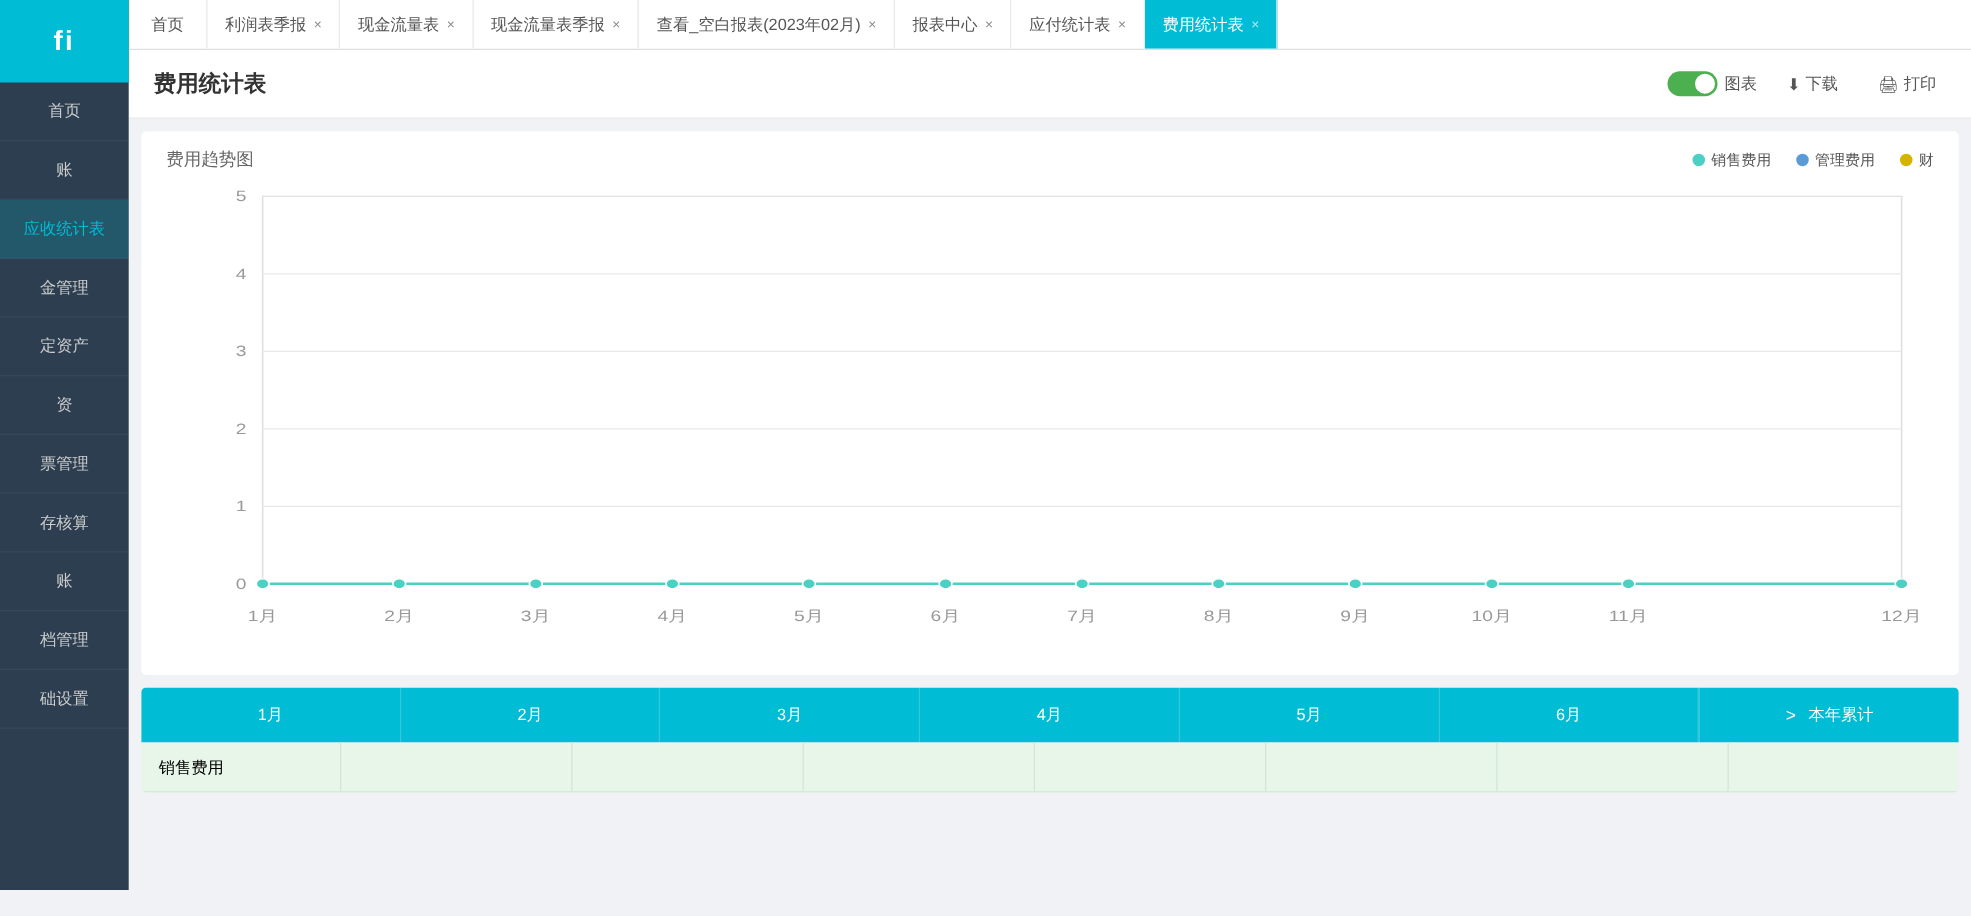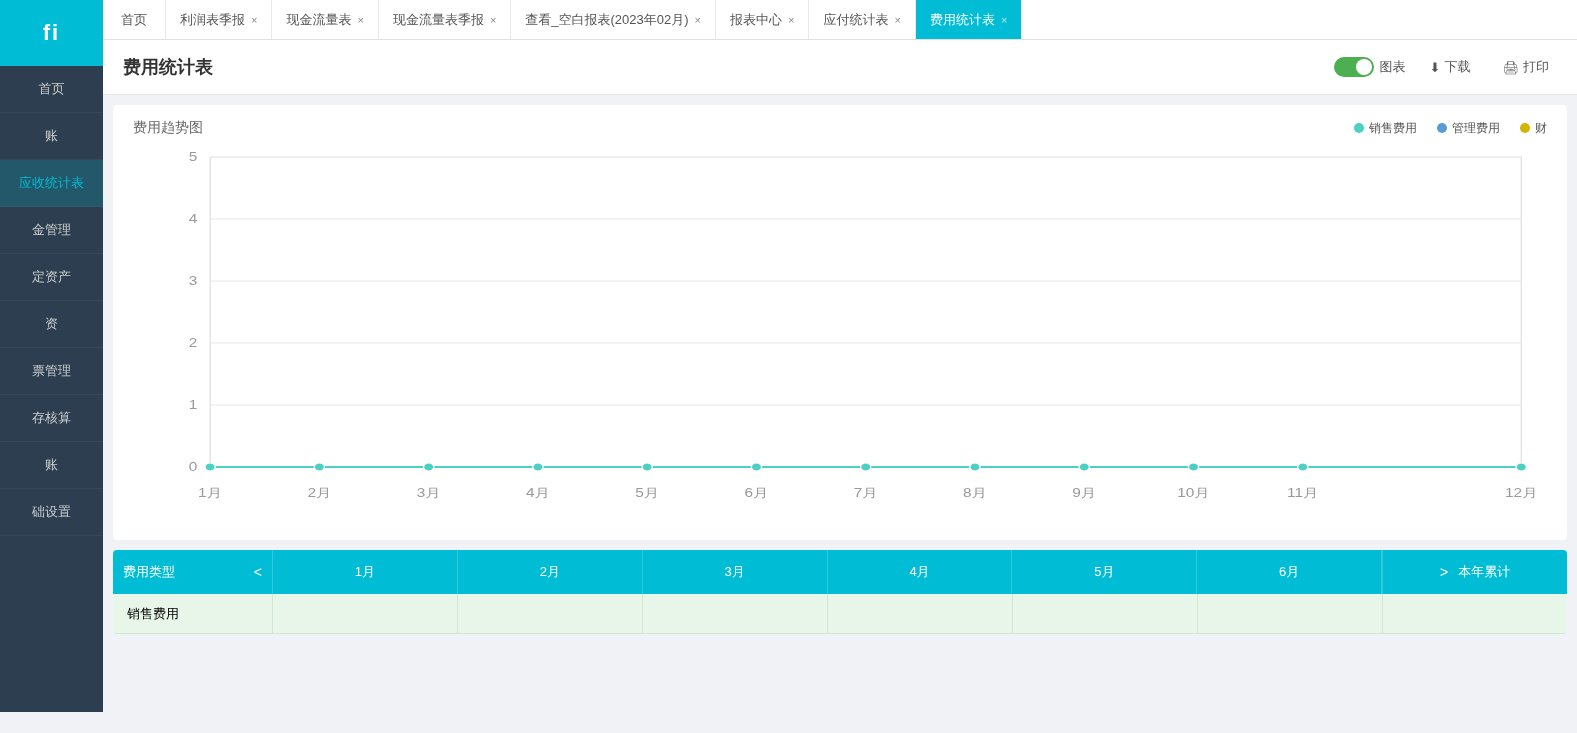--- a/index.html
+++ b/index.html
@@ -176,20 +176,21 @@
     <div class="sidebar-logo">fi</div>
     <div class="sidebar-item">首页</div>
     <div class="sidebar-item">账</div>
     <div class="sidebar-item active">应收统计表</div>
     <div class="sidebar-item">金管理</div>
     <div class="sidebar-item">定资产</div>
     <div class="sidebar-item">资</div>
     <div class="sidebar-item">票管理</div>
     <div class="sidebar-item">存核算</div>
     <div class="sidebar-item">账</div>
+    <div class="sidebar-item">档管理</div>
     <div class="sidebar-item">础设置</div>
   </div>
 
   <div class="main">
 
     <div class="tab-bar">
       <div class="tab-item tab-home">
         <span>首页</span>
       </div>
       <div class="tab-item">
@@ -306,24 +307,20 @@
             <text x="825" y="350" text-anchor="middle" font-size="12" fill="#999">10月</text>
             <text x="910" y="350" text-anchor="middle" font-size="12" fill="#999">11月</text>
             <text x="1080" y="350" text-anchor="middle" font-size="12" fill="#999">12月</text>
           </svg>
         </div>
       </div>
 
       <div class="table-section">
 
         <div class="table-header-row">
-          <div class="th-type th-cell">
-            <span>费用类型</span>
-            <span class="th-nav-btn">&lt;</span>
-          </div>
           <div class="th-cell">
             <span>1月</span>
           </div>
           <div class="th-cell">
             <span>2月</span>
           </div>
           <div class="th-cell">
             <span>3月</span>
           </div>
           <div class="th-cell">

